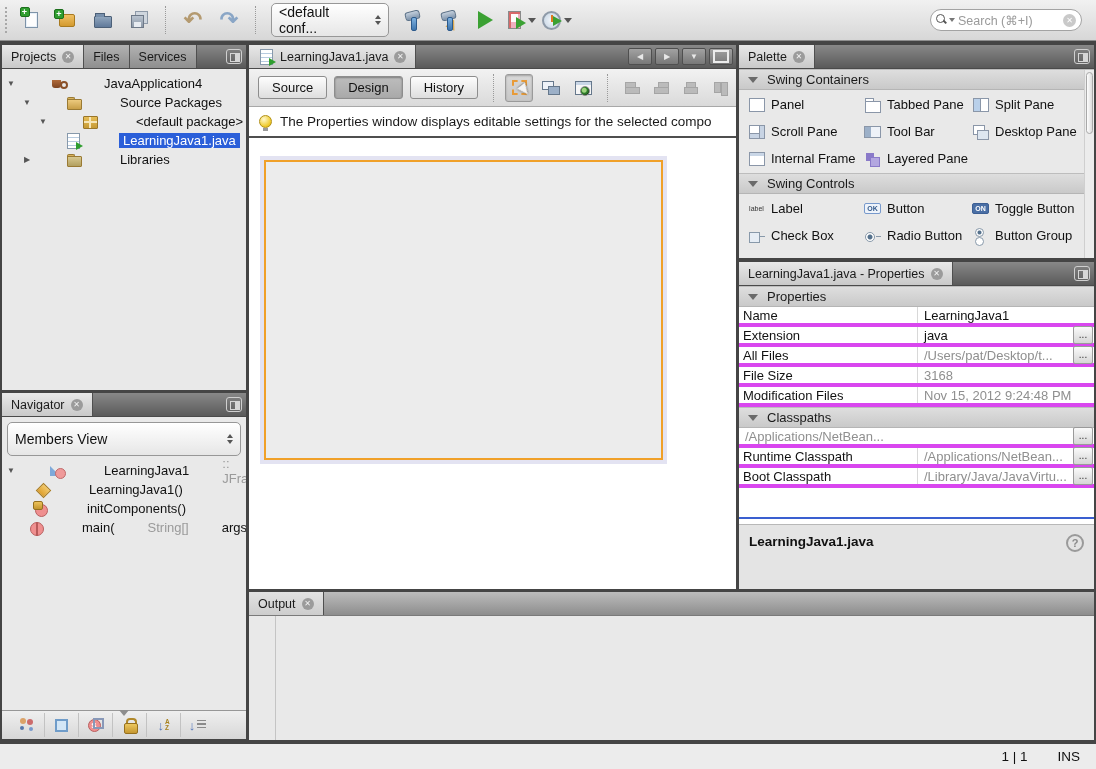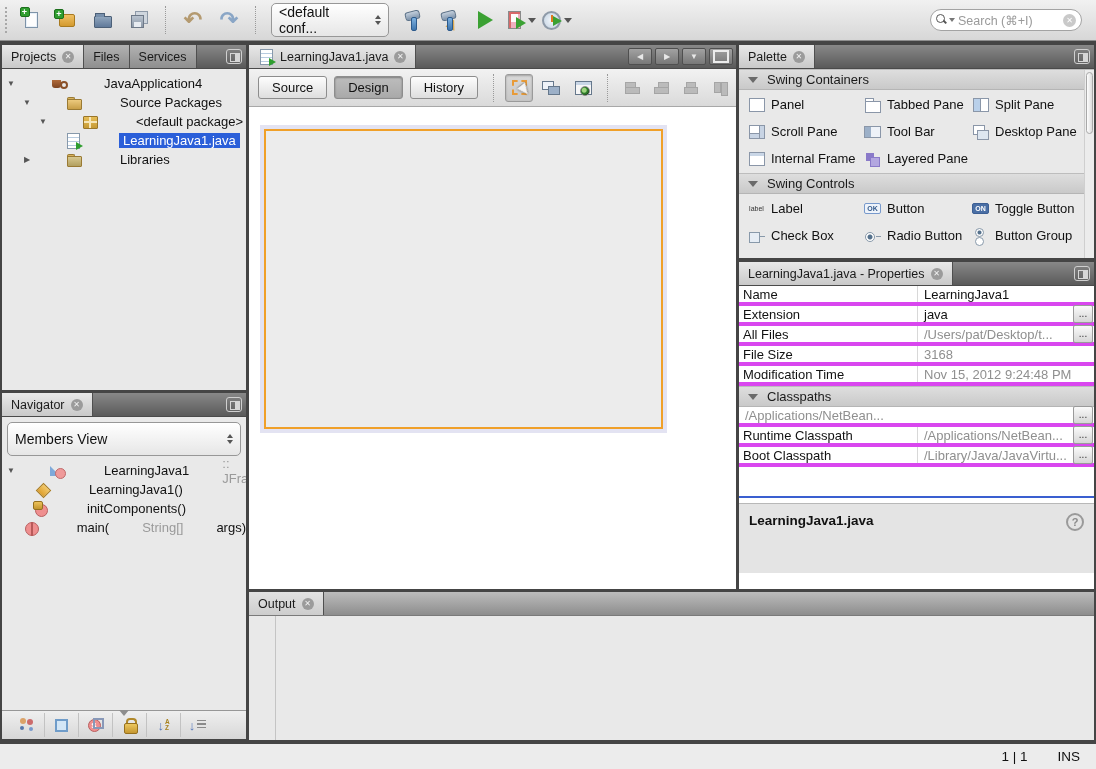--- a/index.html
+++ b/index.html
@@ -367,21 +367,21 @@
       <span class="dim"> :: JFrame</span>
     </div>
     <div class="trow" style="padding-left:33px;">
       <span class="ticon i-ctor"></span>
       <span>LearningJava1()</span>
     </div>
     <div class="trow" style="padding-left:31px;">
       <span class="ticon i-mlock"></span>
       <span>initComponents()</span>
     </div>
-    <div class="trow" style="padding-left:33px;justify-content:flex-end;">
+    <div class="trow" style="padding-left:26px;">
       <span class="ticon i-mstatic"></span>
       <span>main(</span>
         <span class="dim">String[]</span>
         <span> args)</span>
     </div>
   </div>
   <div class="nav-toolbar">
     <span class="nav-grip"></span>
     <div class="nbtn">
         <span class="i-members"></span>
@@ -445,20 +445,24 @@
     <div class="albtn">
         <span class="i-align i-al-right"></span>
       </div>
     <div class="albtn">
         <span class="i-align i-al-center"></span>
       </div>
     <div class="albtn">
         <span class="i-align i-al-top"></span>
       </div>
   </div>
+  <div class="hintbar">
+    <span class="bulb"></span>
+    <span>The Properties window displays editable settings for the selected compo</span>
+  </div>
   <div class="canvas">
     <div class="design-frame">
       <div class="design-frame-inner"></div>
     </div>
   </div>
 </div>
 
 <div class="panel" id="palette-panel" style="left:739px; top:45px; width:355px; height:213px;">
   <div class="tabstrip">
     <div class="tab active">
@@ -541,40 +545,44 @@
 </div>
 
 <div class="panel" id="properties-panel" style="left:739px; top:262px; width:355px; height:327px; background:#fff;">
   <div class="tabstrip">
     <div class="tab active">
       <span>LearningJava1.java - Properties</span>
       <span class="close"></span>
     </div>
     <span class="min-btn"></span>
   </div>
+  <div class="section-hdr">
+    <span class="sec-arrow"></span>
+    <span>Properties</span>
+  </div>
   <div class="prop-row">
     <span class="prop-label">Name</span>
     <span class="prop-value">LearningJava1</span>
   </div>
   <div class="prop-row">
     <span class="prop-label">Extension</span>
     <span class="prop-value">java</span>
     <span class="dots-btn">...</span>
   </div>
   <div class="prop-row">
     <span class="prop-label">All Files</span>
     <span class="prop-value gray">/Users/pat/Desktop/t...</span>
     <span class="dots-btn">...</span>
   </div>
   <div class="prop-row">
     <span class="prop-label">File Size</span>
     <span class="prop-value gray">3168</span>
   </div>
   <div class="prop-row">
-    <span class="prop-label">Modification Time</span>
+    <span class="prop-label">Modification Files</span>
     <span class="prop-value gray">Nov 15, 2012 9:24:48 PM</span>
   </div>
   <div class="section-hdr">
     <span class="sec-arrow"></span>
     <span>Classpaths</span>
   </div>
   <div class="prop-row">
     <span class="prop-value gray">/Applications/NetBean...</span>
     <span class="dots-btn">...</span>
   </div>

